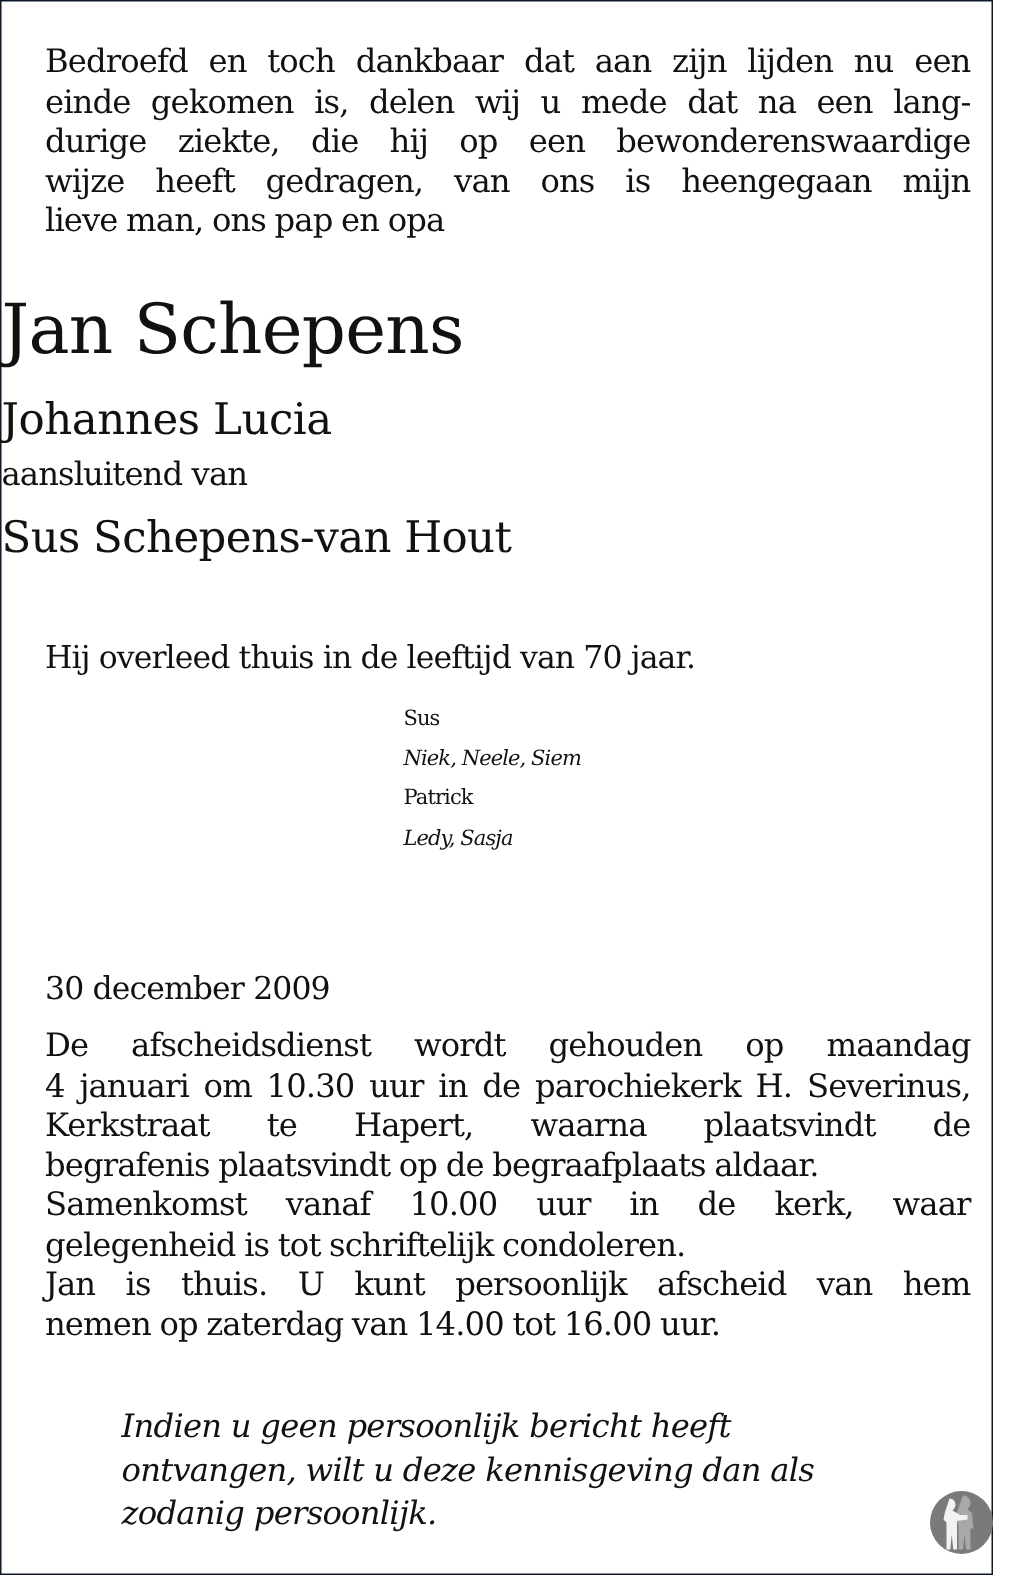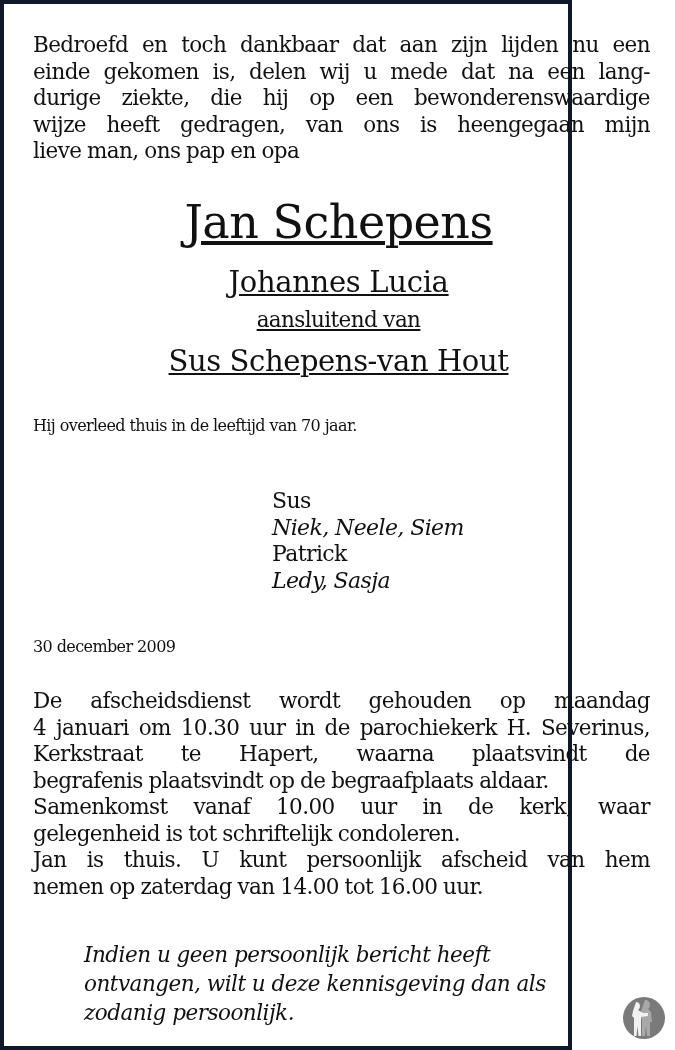--- a/index.html
+++ b/index.html
@@ -1,49 +1,49 @@
 <!DOCTYPE html>
 <html><head>
   <meta charset="utf-8">
   <style>
     html, body { margin: 0; padding: 0; background: #ffffff; }
     body { width: 675px; height: 1050px; position: relative; overflow: hidden; }
     .frame {
       position: absolute; left: 0; top: 0;
-      width: 572px; height: 1050px;
+      width: 662px; height: 1050px;
       box-sizing: border-box;
-      border: 4px solid #0f172a;
+      border: 1px solid #0f172a;
       background: #ffffff;
       font-family: "DejaVu Serif", "Liberation Serif", serif;
       color: #111111;
     }
     .body-text {
       position: absolute;
       left: 29px;
       width: 617px;
       font-size: 21.5px;
       line-height: 26.5px;
       text-align: justify;
       letter-spacing: -0.6px;
       word-spacing: -0.5px;
     }
     .body-text .line { display: block; text-align: justify; text-align-last: justify; }
     .body-text .line.last { text-align-last: left; }
-    .center { position: absolute; left: 0; width: 669px; text-align: center; text-decoration: underline; }
+    .center { position: absolute; left: 0; width: 669px; text-align: left; }
     .name-main { top: 190px; font-size: 46px; line-height: 56px; letter-spacing: -0.5px; }
     .name-given { top: 260px; font-size: 29px; line-height: 36px; letter-spacing: -0.3px; }
     .spouse-of { top: 301px; font-size: 21.5px; line-height: 30px; letter-spacing: -0.6px; }
     .spouse-name { top: 337px; font-size: 29px; line-height: 40px; letter-spacing: -0.4px; }
     .single {
       position: absolute; left: 29px;
-      font-size: 16px; line-height: 26.5px; letter-spacing: -0.6px;
+      font-size: 21px; line-height: 26.5px; letter-spacing: -0.6px; margin-top: 15px;
     }
     .family {
       position: absolute; left: 268px; top: 465px;
-      font-size: 22px; line-height: 26.5px; letter-spacing: -0.6px; margin-top: 19px;
+      font-size: 14px; line-height: 26.5px; letter-spacing: -0.6px;
     }
     .family .row { display: block; white-space: nowrap; }
     .family .row.italic { font-style: italic; }
     .closing {
       position: absolute; left: 80px; width: 510px; top: 936px;
       font-size: 21.5px; line-height: 29px; text-align: left;
       font-style: italic; letter-spacing: -0.5px;
     }
     .logo {
       position: absolute; left: 616px; top: 988px;

